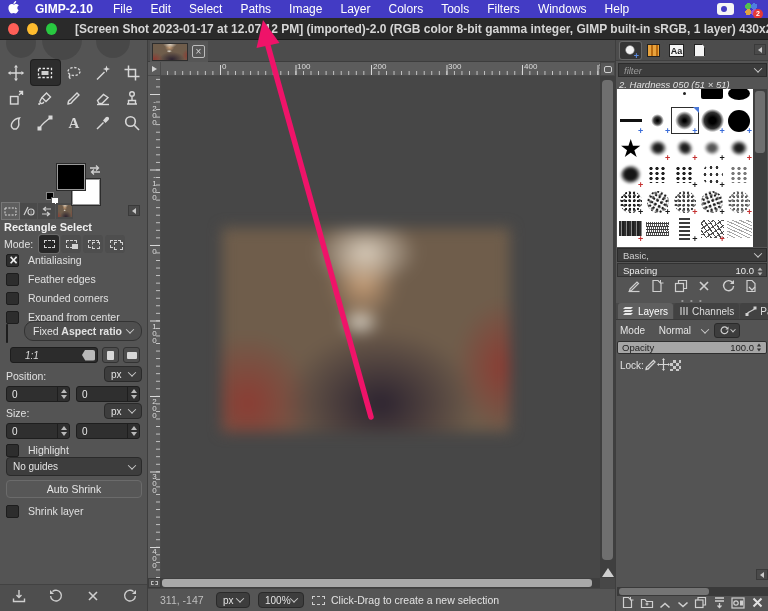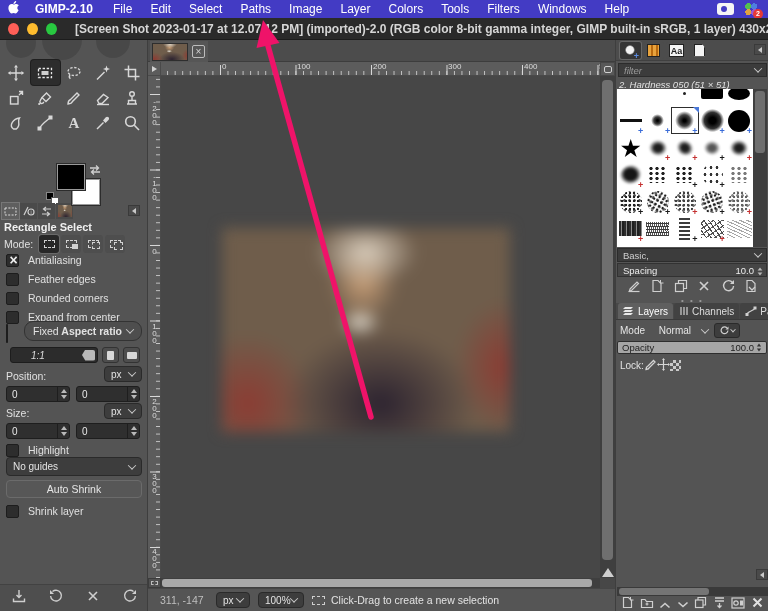--- a/index.html
+++ b/index.html
@@ -68,21 +68,21 @@
   #mode-row { position:absolute; left:4px; top:194px; width:140px; height:20px; display:flex; align-items:center; }
   .modebtn { width:20px; height:18px; margin-left:2px; border-radius:3px; display:flex; align-items:center; justify-content:center; background:#4e4e4e; }
   .modebtn.sel { background:#272727; box-shadow:0 0 0 1px #6a6a6a; }
   .mglyph { width:11px; height:8px; border:1px dashed #d2d2d2; position:relative; }
   .mglyph.add::after,.mglyph.sub::after { content:""; position:absolute; right:-2px; bottom:-2px; width:6px; height:5px; background:#d2d2d2; }
   .mglyph.sub::after { background:#4e4e4e; border:1px dashed #d2d2d2; }
   .mglyph.inter::after { content:""; position:absolute; right:-3px; bottom:-3px; width:7px; height:6px; border:1px dashed #d2d2d2; background:#4e4e4e; }
   .optrow { position:absolute; left:6px; display:flex; align-items:center; gap:9px; height:14px; }
   .fixedbtn { position:absolute; left:24px; top:281px; width:118px; height:20px; border-radius:9px; background:#4e4e4e; border:1px solid #333; display:flex; align-items:center; justify-content:space-between; padding:0 8px; font-size:10.5px; }
   #ratio-input { position:absolute; left:10px; top:307px; width:88px; height:16px; background:#2c2c2c; border:1px solid #1d1d1d; border-radius:3px; display:flex; align-items:center; color:#dcdcdc; font-size:10px; font-style:italic; }
-  #ratio-input .v { flex:1; padding-left:20px; }
+  #ratio-input .v { flex:1; padding-left:14px; }
   .clear-x { width:13px; height:11px; background:#b9b9b9; border-radius:3px 2px 2px 3px; color:#2c2c2c; font-size:9px; line-height:11px; text-align:center; font-weight:bold; margin-right:2px; clip-path:polygon(25% 0,100% 0,100% 100%,25% 100%,0 50%); }
   .pagebtn { position:absolute; width:17px; height:16px; background:#4e4e4e; border:1px solid #333; border-radius:3px; display:flex; align-items:center; justify-content:center; }
   .pp { width:7px; height:9px; background:#d8d8d8; border-radius:1px; }
   .pl { width:10px; height:7px; background:#d8d8d8; border-radius:1px; }
   .unit-dd { position:absolute; width:38px; height:16px; }
   .sfield { position:absolute; width:64px; height:16px; }
 
   #autoshrink { position:absolute; left:6px; top:440px; width:136px; height:18px; background:#575757; border:1px solid #6b6b6b; border-radius:4px; font-size:10.5px; color:#e6e6e6; display:flex; align-items:center; justify-content:center; }
   #noguides { position:absolute; left:6px; top:417px; width:136px; height:19px; }
   #tb-footer { position:absolute; left:0; top:544px; width:148px; height:27px; background:#4e4e4e; border-top:1px solid #424242; display:flex; align-items:center; justify-content:space-around; }

